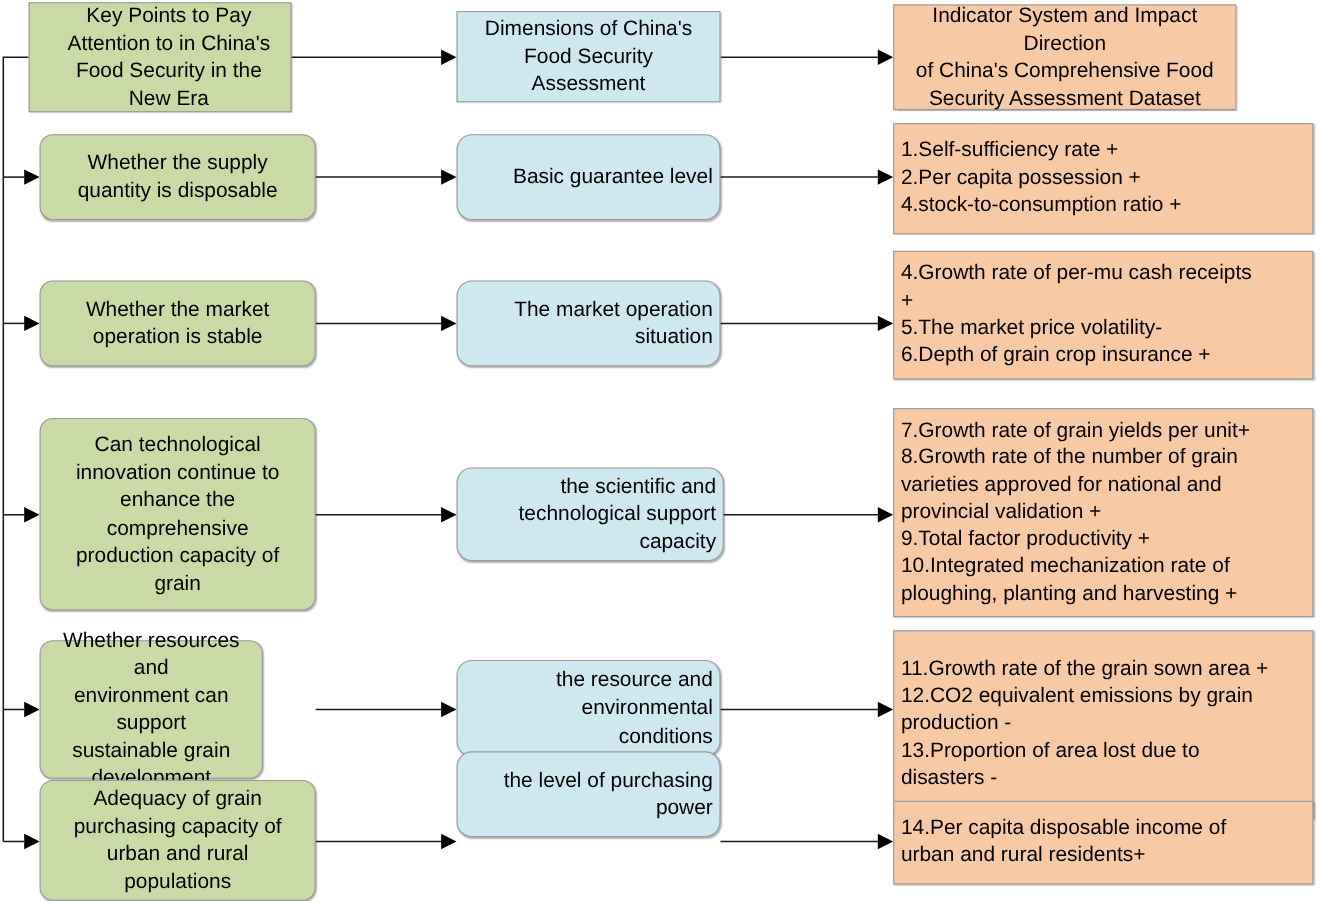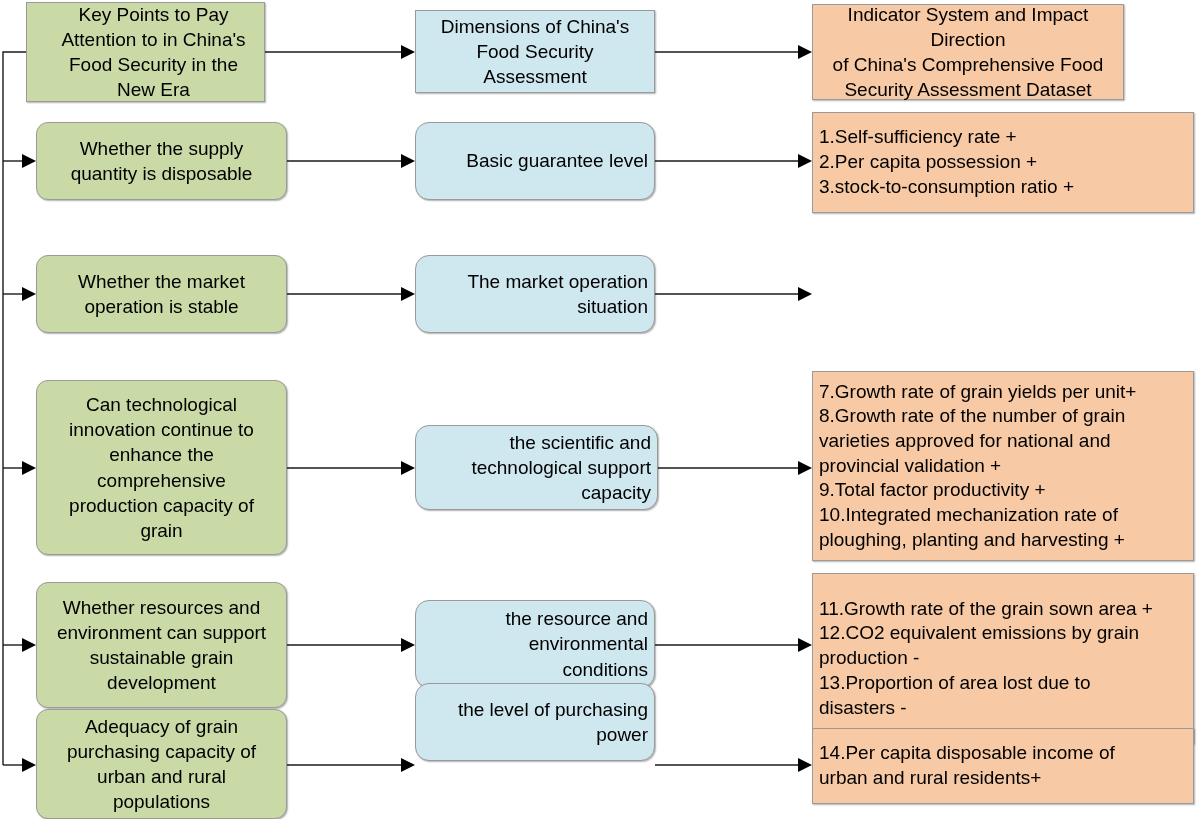--- a/index.html
+++ b/index.html
@@ -147,21 +147,21 @@
 
   <div class="node green rounded" style="left:36px; top:380px; width:251px; height:175px;">
     <span class="txt">Can technological
 innovation continue to
 enhance the
 comprehensive
 production capacity of
 grain</span>
   </div>
 
-  <div class="node green rounded" style="left:36px; top:582px; width:251px; height:126px;justify-content:center;">
+  <div class="node green rounded" style="left:36px; top:582px; width:203px; height:126px;justify-content:center;">
     <span class="txt">Whether resources and
 environment can support
 sustainable grain
 development</span>
   </div>
 
   <div class="node green rounded" style="left:36px; top:709px; width:251px; height:110px;">
     <span class="txt">Adequacy of grain
 purchasing capacity of
 urban and rural
@@ -202,23 +202,29 @@
 
   <div class="node orange" style="left:812px; top:4px; width:312px; height:96px;">
     <span class="txt">Indicator System and Impact Direction
 of China's Comprehensive Food
 Security Assessment Dataset</span>
   </div>
 
   <div class="node orange list" style="left:812px; top:112px; width:382px; height:101px;">
     <span class="txt">1.Self-sufficiency rate +
 2.Per capita possession +
-3.stock-to-consumption ratio +</span>
-  </div>
-
+4.stock-to-consumption ratio +</span>
+  </div>
+
+  <div class="node orange list" style="left:812px; top:228px; width:382px; height:117px;">
+    <span class="txt">4.Growth rate of per-mu cash receipts
++
+5.The market  price volatility-
+6.Depth of grain crop insurance +</span>
+  </div>
 
   <div class="node orange list" style="left:812px; top:371px; width:382px; height:190px;">
     <span class="txt">7.Growth rate of grain yields per unit+
 8.Growth rate of the number of  grain
 varieties approved for national and
 provincial validation +
 9.Total factor productivity +
 10.Integrated mechanization rate of
 ploughing, planting and harvesting +</span>
   </div>

